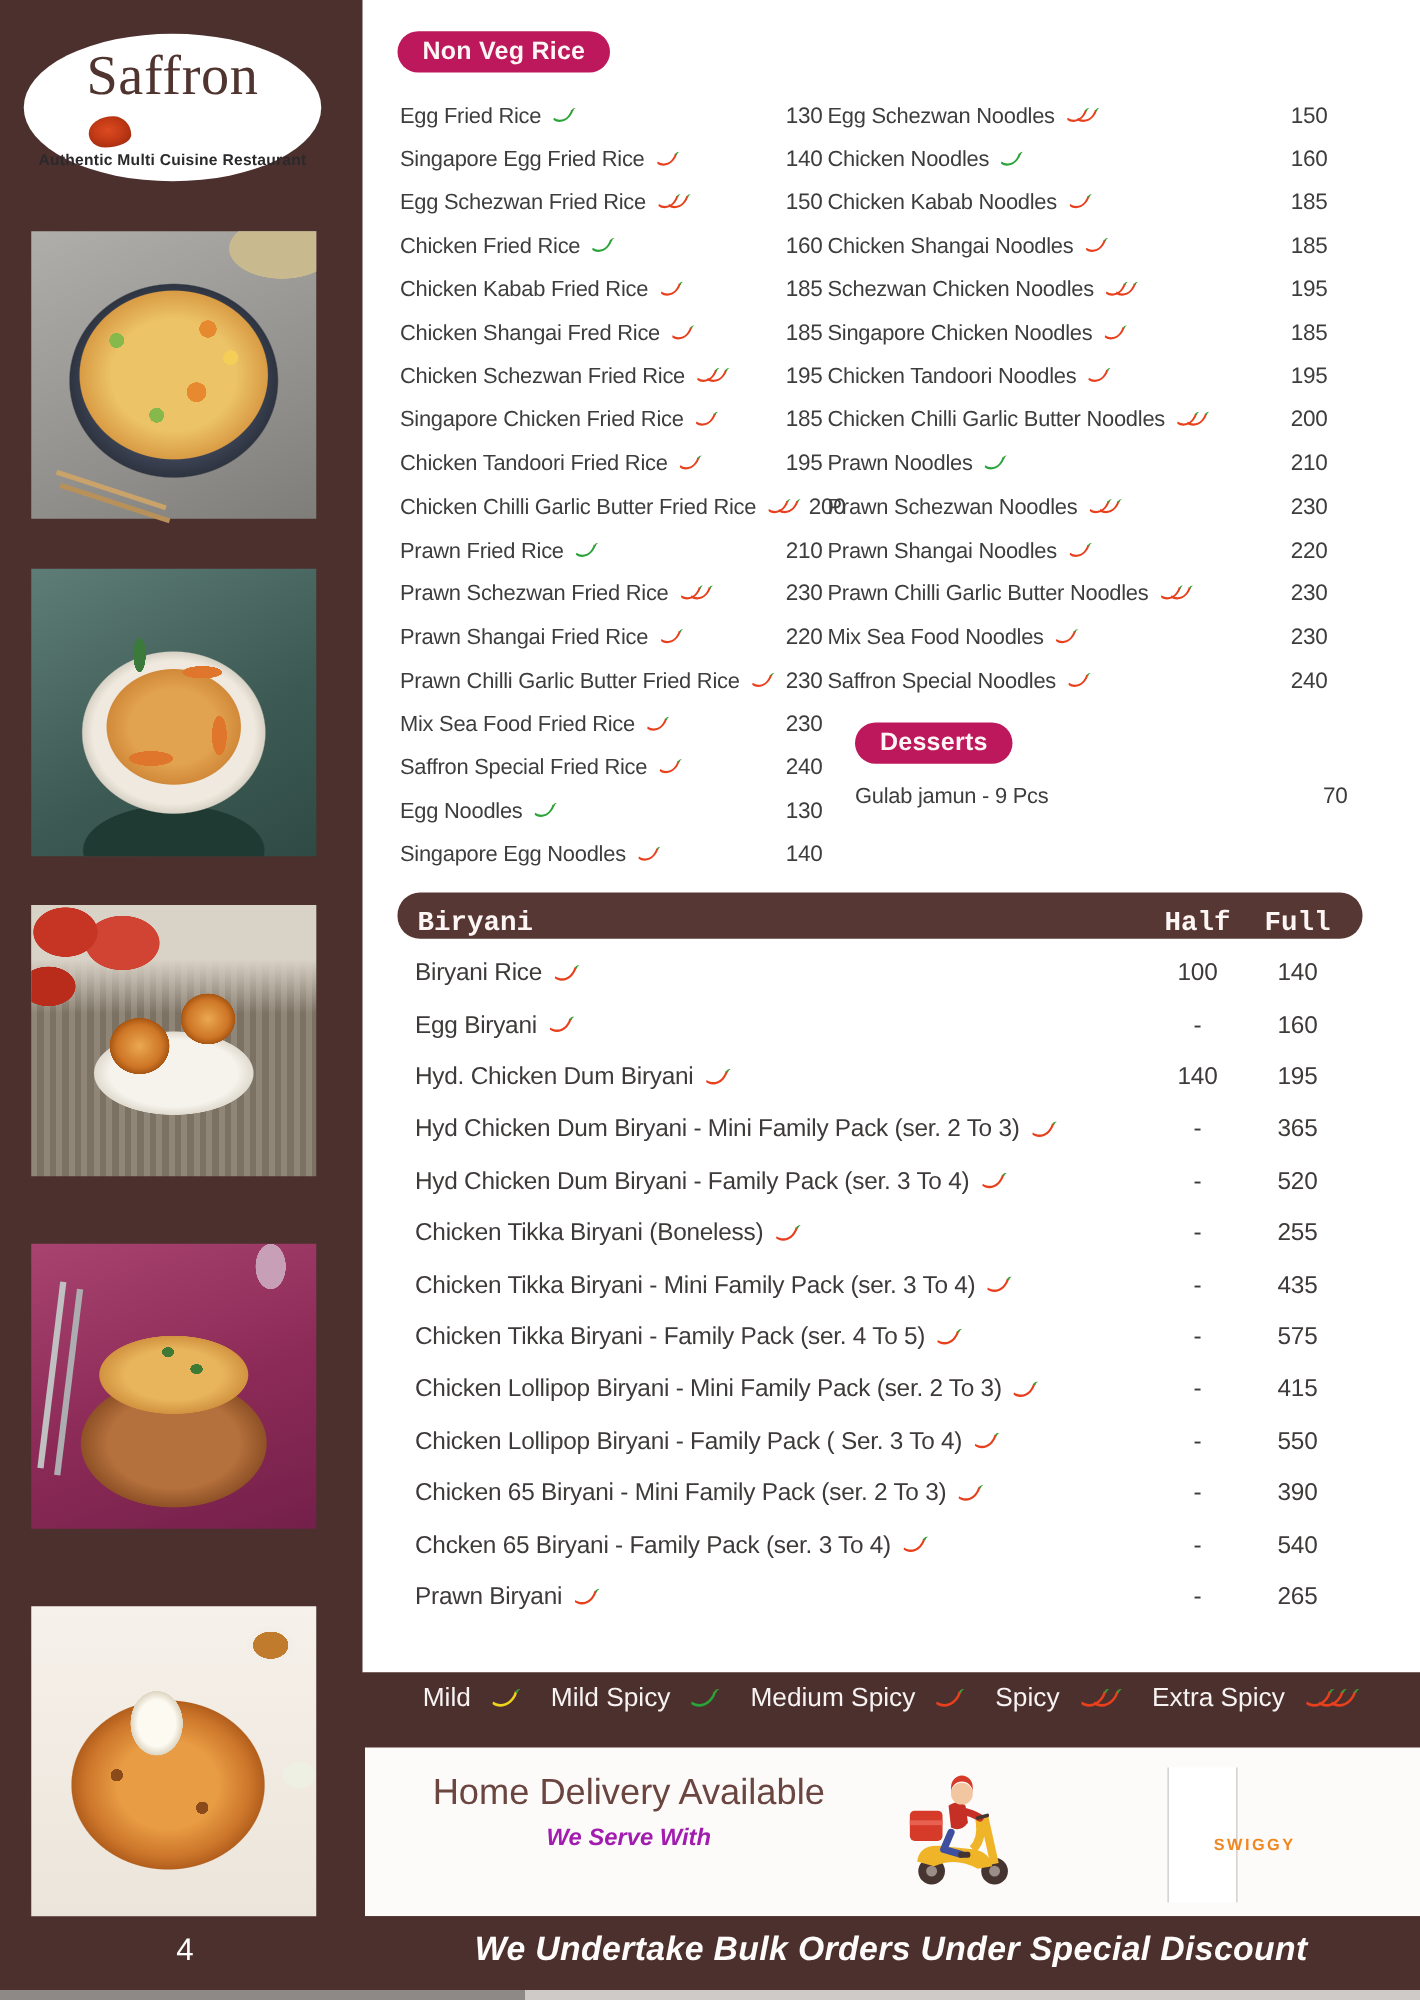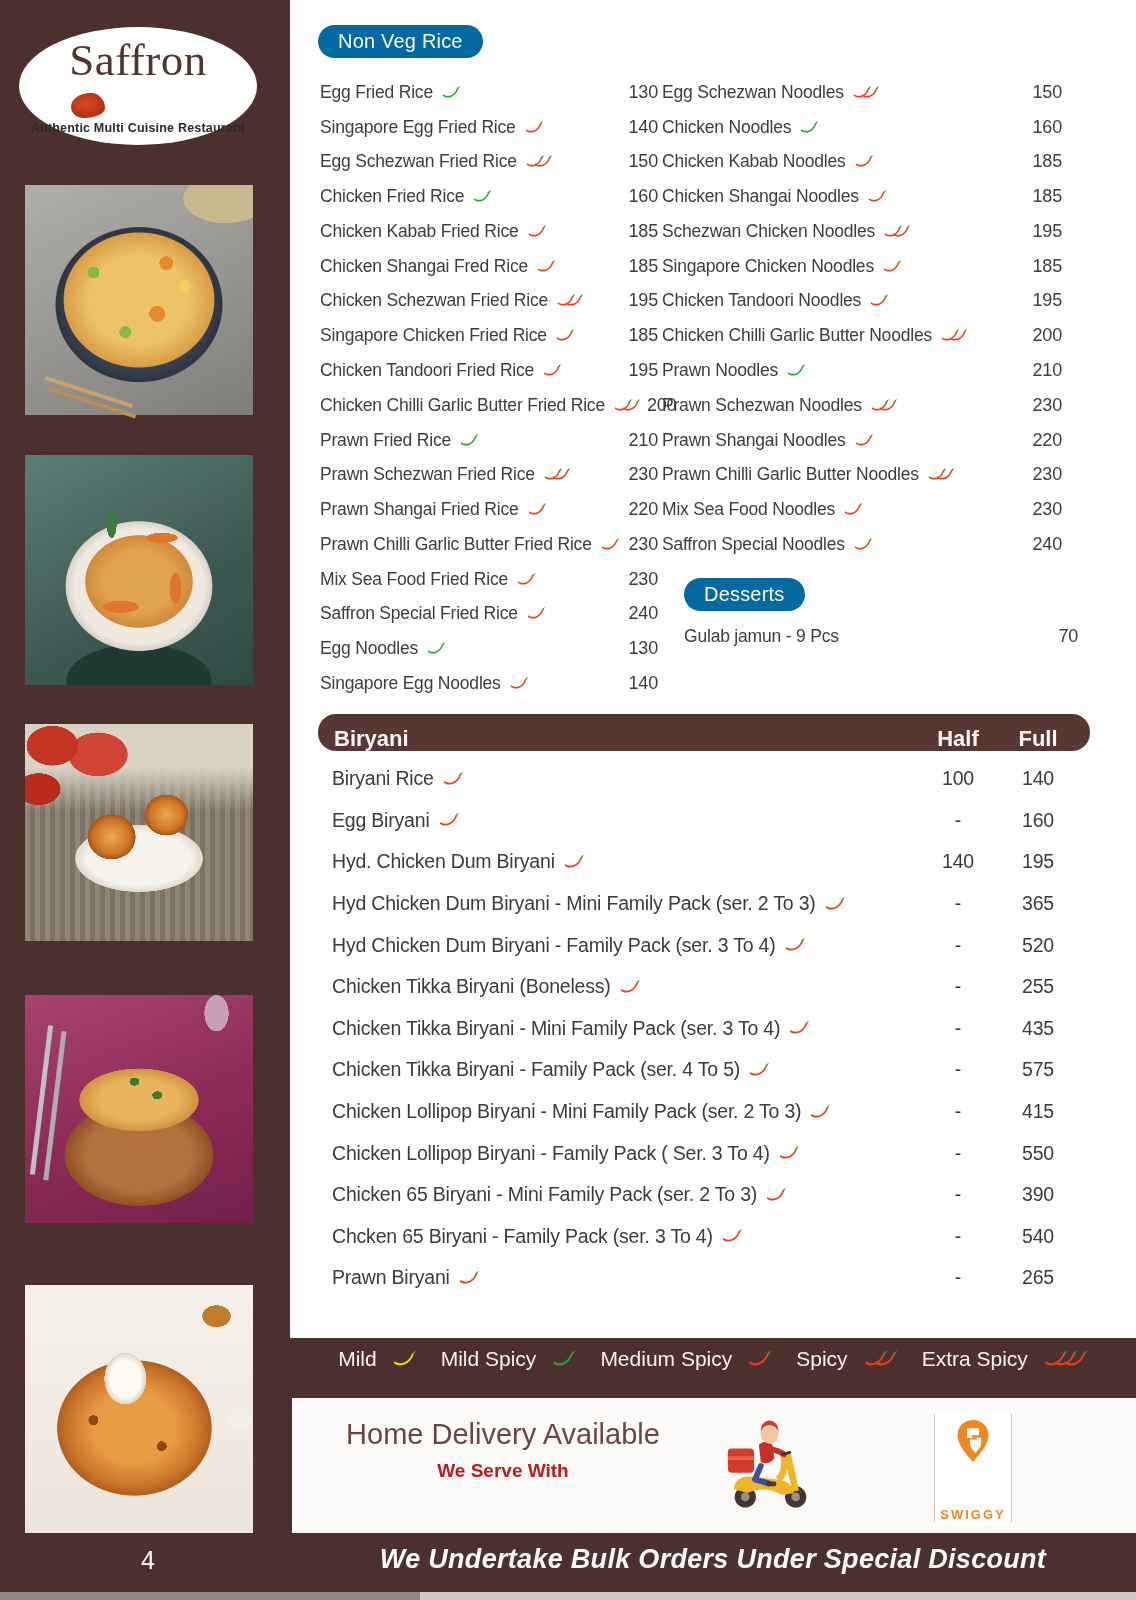--- a/index.html
+++ b/index.html
@@ -61,70 +61,70 @@
     radial-gradient(26px 32px at 44% 36%, #fdfaf2 0 58%, #ded6c2 80%, transparent 81%),
     radial-gradient(5px 5px at 30% 52%, #8a4a1a 98%, transparent),
     radial-gradient(5px 5px at 60% 62%, #8a4a1a 98%, transparent),
     radial-gradient(24px 18px at 94% 52%, #eef0e4 0 55%, transparent 56%),
     radial-gradient(96px 84px at 48% 55%, #e89c43 0 42%, #cc762b 68%, #b35f1d 80%, transparent 81%),
     radial-gradient(108px 98px at 48% 56%, #d7d2ca 0 64%, transparent 65%),
     linear-gradient(#f6f1ea 0%, #ebe4da 100%);}
 
   
   .panel{position:absolute;left:290px;top:0;width:846px;height:1338px;background:#ffffff;}
-  .pill{position:absolute;height:33px;background:#0369a1;border-radius:17px;color:#fdf6f4;
-    font-weight:normal;font-size:20px;display:flex;align-items:center;padding:0 20px;letter-spacing:0.2px;}
+  .pill{position:absolute;height:33px;background:#be185d;border-radius:17px;color:#fdf6f4;
+    font-weight:bold;font-size:20px;display:flex;align-items:center;padding:0 20px;letter-spacing:0.2px;}
   .pill-nvr{left:28px;top:25px;}
   .pill-desserts{left:394px;top:578px;}
 
   .col{position:absolute;top:75px;}
   .col1{left:30px;width:338px;}
   .col2{left:372px;width:400px;}
   .m-row{height:34.77px;display:flex;align-items:center;font-size:17.5px;color:#3e3d3d;letter-spacing:-0.2px;}
   .m-name{white-space:nowrap;}
   .chili-group{display:inline-flex;align-items:center;margin-left:9px;flex:none;}
   .chili{width:19px;height:13px;}
   .chili + .chili{margin-left:-11px;}
   .chili.red{color:#e8401d;} .chili.green{color:#2aa339;} .chili.yellow{color:#f0d31c;}
   .m-price{margin-left:auto;font-size:18px;padding-left:6px;}
 
   .desserts-list{position:absolute;left:394px;top:620px;width:394px;}
   .desserts-list .m-row{height:32px;}
 
   .biryani-bar{position:absolute;left:28px;top:714px;width:772px;height:37px;background:#573733;
     border-radius:18px;display:flex;align-items:center;color:#fdf6f4;font-weight:bold;font-size:22px;
-    padding:12px 12px 0 16px;box-sizing:border-box;}
+    padding:12px 12px 0 16px;box-sizing:border-box;font-family:Liberation Mono, monospace;}
   .b-half{width:80px;text-align:center;margin-left:auto;}
   .b-full{width:80px;text-align:center;}
   .biryani-list{position:absolute;left:28px;top:758px;width:772px;}
   .b-row{height:41.6px;display:flex;align-items:center;font-size:19.5px;color:#3e3a39;
     padding:0 12px 0 14px;box-sizing:border-box;letter-spacing:-0.2px;}
   .b-row .chili{width:21px;height:14px;}
   .b-name{white-space:nowrap;}
   .sp{flex:1;}
   .b-halfv,.b-fullv{width:80px;text-align:center;}
 
   
   .legend{position:absolute;left:290px;top:1338px;width:846px;height:41px;background:#4c302d;
     display:flex;align-items:center;justify-content:center;gap:24px;color:#f7f3f2;font-size:21px;}
   .lg-item{display:inline-flex;align-items:center;gap:7px;}
   .legend .chili{width:24px;height:16px;}
   .legend .chili + .chili{margin-left:-14px;}
 
   
   .delivery{position:absolute;left:292px;top:1398px;width:844px;height:135px;background:#fcfbfa;}
   .d-head{position:absolute;left:36px;top:20px;width:350px;text-align:center;font-size:29px;color:#6b4540;}
-  .d-sub{position:absolute;left:36px;top:62px;width:350px;text-align:center;
-    font-weight:bold;font-size:19px;color:#b91c1c;}
+  .d-sub{position:absolute;left:36px;top:62px;width:350px;text-align:center;font-style:italic;
+    font-weight:bold;font-size:19px;color:#a21caf;}
   .scooter{position:absolute;left:432px;top:14px;width:92px;height:104px;}
   .zomato{position:absolute;left:540px;top:22px;width:86px;height:86px;background:#e23744;border-radius:16px;
     display:flex;align-items:center;justify-content:center;}
   .zomato span{color:#ffffff;font-weight:bold;font-size:21px;letter-spacing:-0.5px;}
-  .swiggy{position:absolute;left:642px;top:16px;width:78px;height:108px;border-left:1px solid #c9c5c2;
-    border-right:1px solid #c9c5c2;display:flex;flex-direction:column;align-items:center;padding-top:6px;
+  .swiggy{position:absolute;left:642px;top:16px;width:56px;height:108px;border-left:1px solid #c9c5c2;
+    border-right:1px solid #c9c5c2;display:flex;flex-direction:row;align-items:center;padding-top:6px;
     box-sizing:border-box;background:#ffffff;gap:36px;}
   .sw-pin{width:38px;height:50px;}
   .sw-text{margin-top:8px;color:#f18721;font-weight:bold;font-size:13px;letter-spacing:2px;}
 
   
   .bottom-bar{position:absolute;left:0;top:1533px;width:1136px;height:59px;background:#4c302d;}
   .page-num{position:absolute;left:128px;top:13px;width:40px;text-align:center;color:#fefefe;font-size:25px;}
   .bulk{position:absolute;left:290px;top:11px;width:846px;text-align:center;color:#fdfcfb;font-size:27px;
     font-style:italic;font-weight:bold;letter-spacing:0.3px;}
   .page-edge{position:absolute;left:0;top:1592px;width:1136px;height:8px;

